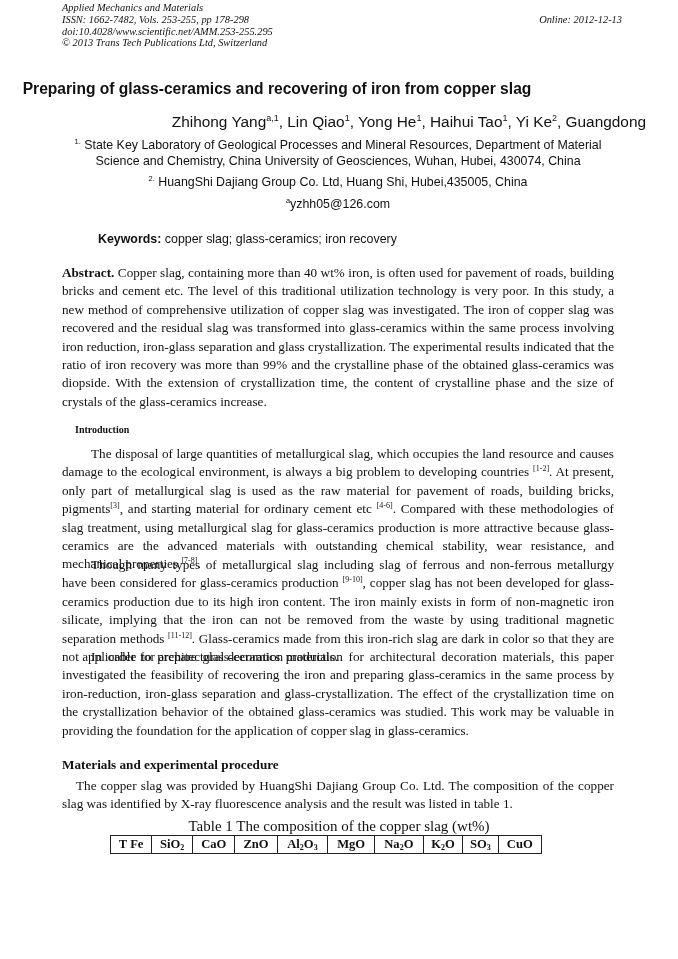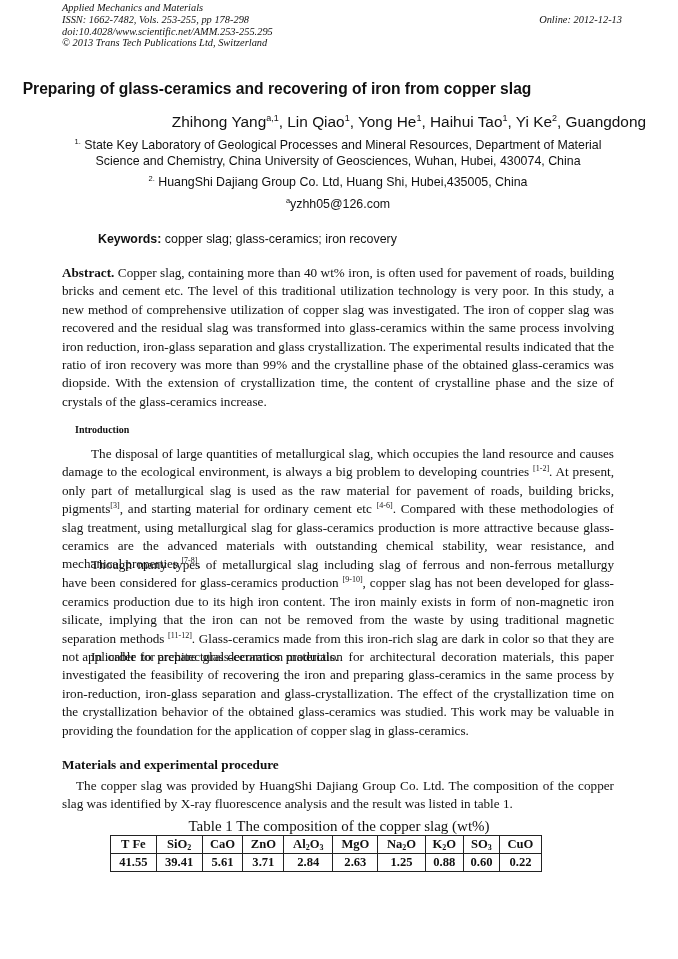--- a/index.html
+++ b/index.html
@@ -83,26 +83,14 @@
     <td><span>SiO</span><sub>2</sub></td>
     <td><span>CaO</span></td>
     <td><span>ZnO</span></td>
     <td><span>Al</span><sub>2</sub><span>O</span><sub>3</sub></td>
     <td><span>MgO</span></td>
     <td><span>Na</span><sub>2</sub><span>O</span></td>
     <td><span>K</span><sub>2</sub><span>O</span></td>
     <td><span>SO</span><sub>3</sub></td>
     <td><span>CuO</span></td>
   </tr>
-  <tr>
-    <td>41.55</td>
-    <td>39.41</td>
-    <td>5.61</td>
-    <td>3.71</td>
-    <td>2.84</td>
-    <td>2.63</td>
-    <td>1.25</td>
-    <td>0.88</td>
-    <td>0.60</td>
-    <td>0.22</td>
-  </tr>
 </tbody>
   </table>
 
 </body></html>

